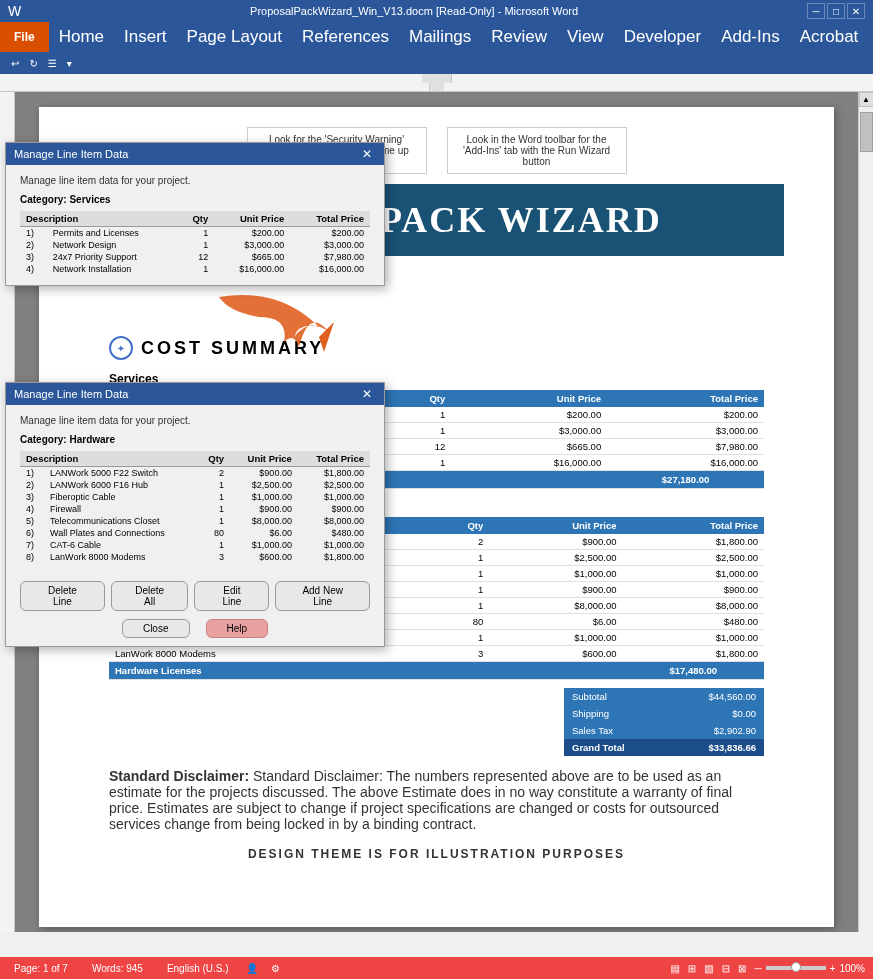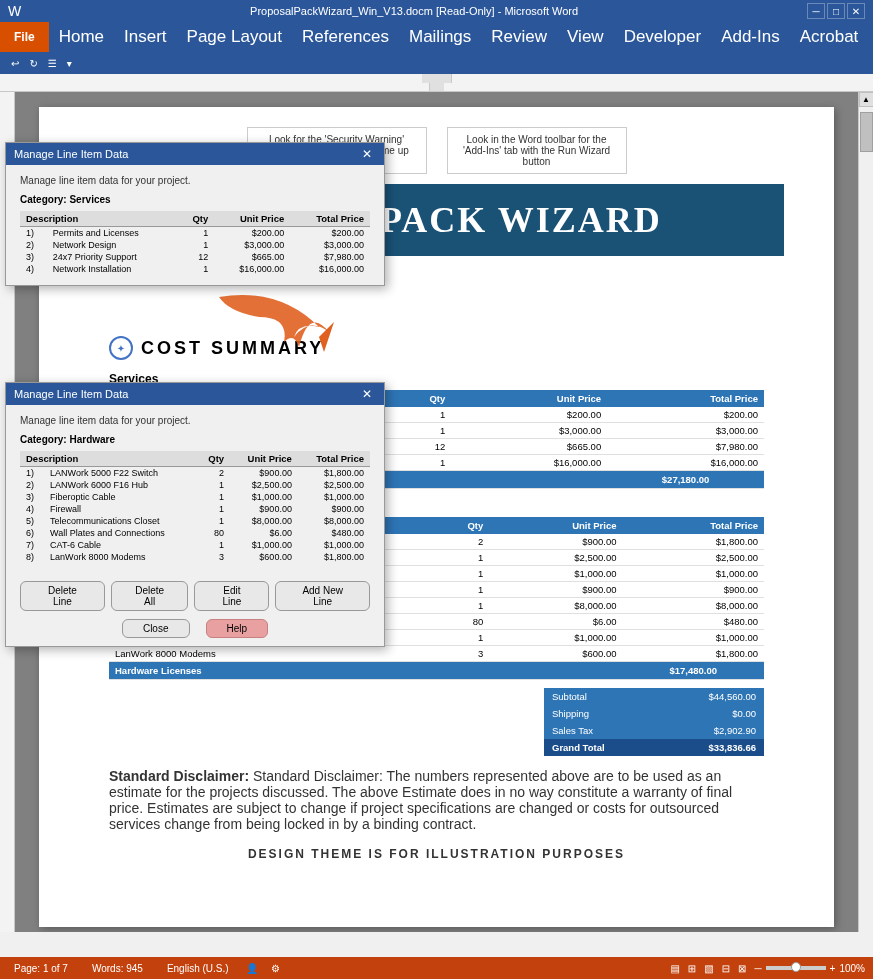--- a/index.html
+++ b/index.html
@@ -237,21 +237,21 @@
       background: #2e75b6;
       color: white;
       font-weight: bold;
       text-align: center;
       padding: 3px 6px;
     }
     .subtotal-row td:first-child { text-align: left; }
 
     
     .totals-table {
-      width: 220px;
+      width: 200px;
       margin-left: auto;
       border-collapse: collapse;
       font-size: 9.5px;
       margin-top: 8px;
     }
     .totals-table td {
       padding: 3px 8px;
       background: #2e75b6;
       color: white;
       text-align: right;
@@ -348,21 +348,21 @@
       cursor: pointer;
       border-radius: 6px;
     }
     .dlg-btn.help {
       background: #e8a0a0;
       border-color: #c88080;
     }
 
     
     .status-bar {
-      background: #c2410c;
+      background: #ef4444;
       height: 22px;
       display: flex;
       align-items: center;
       padding: 0 8px;
       color: white;
       font-size: 10px;
       gap: 12px;
       position: absolute;
       bottom: 0;
       left: 0;

